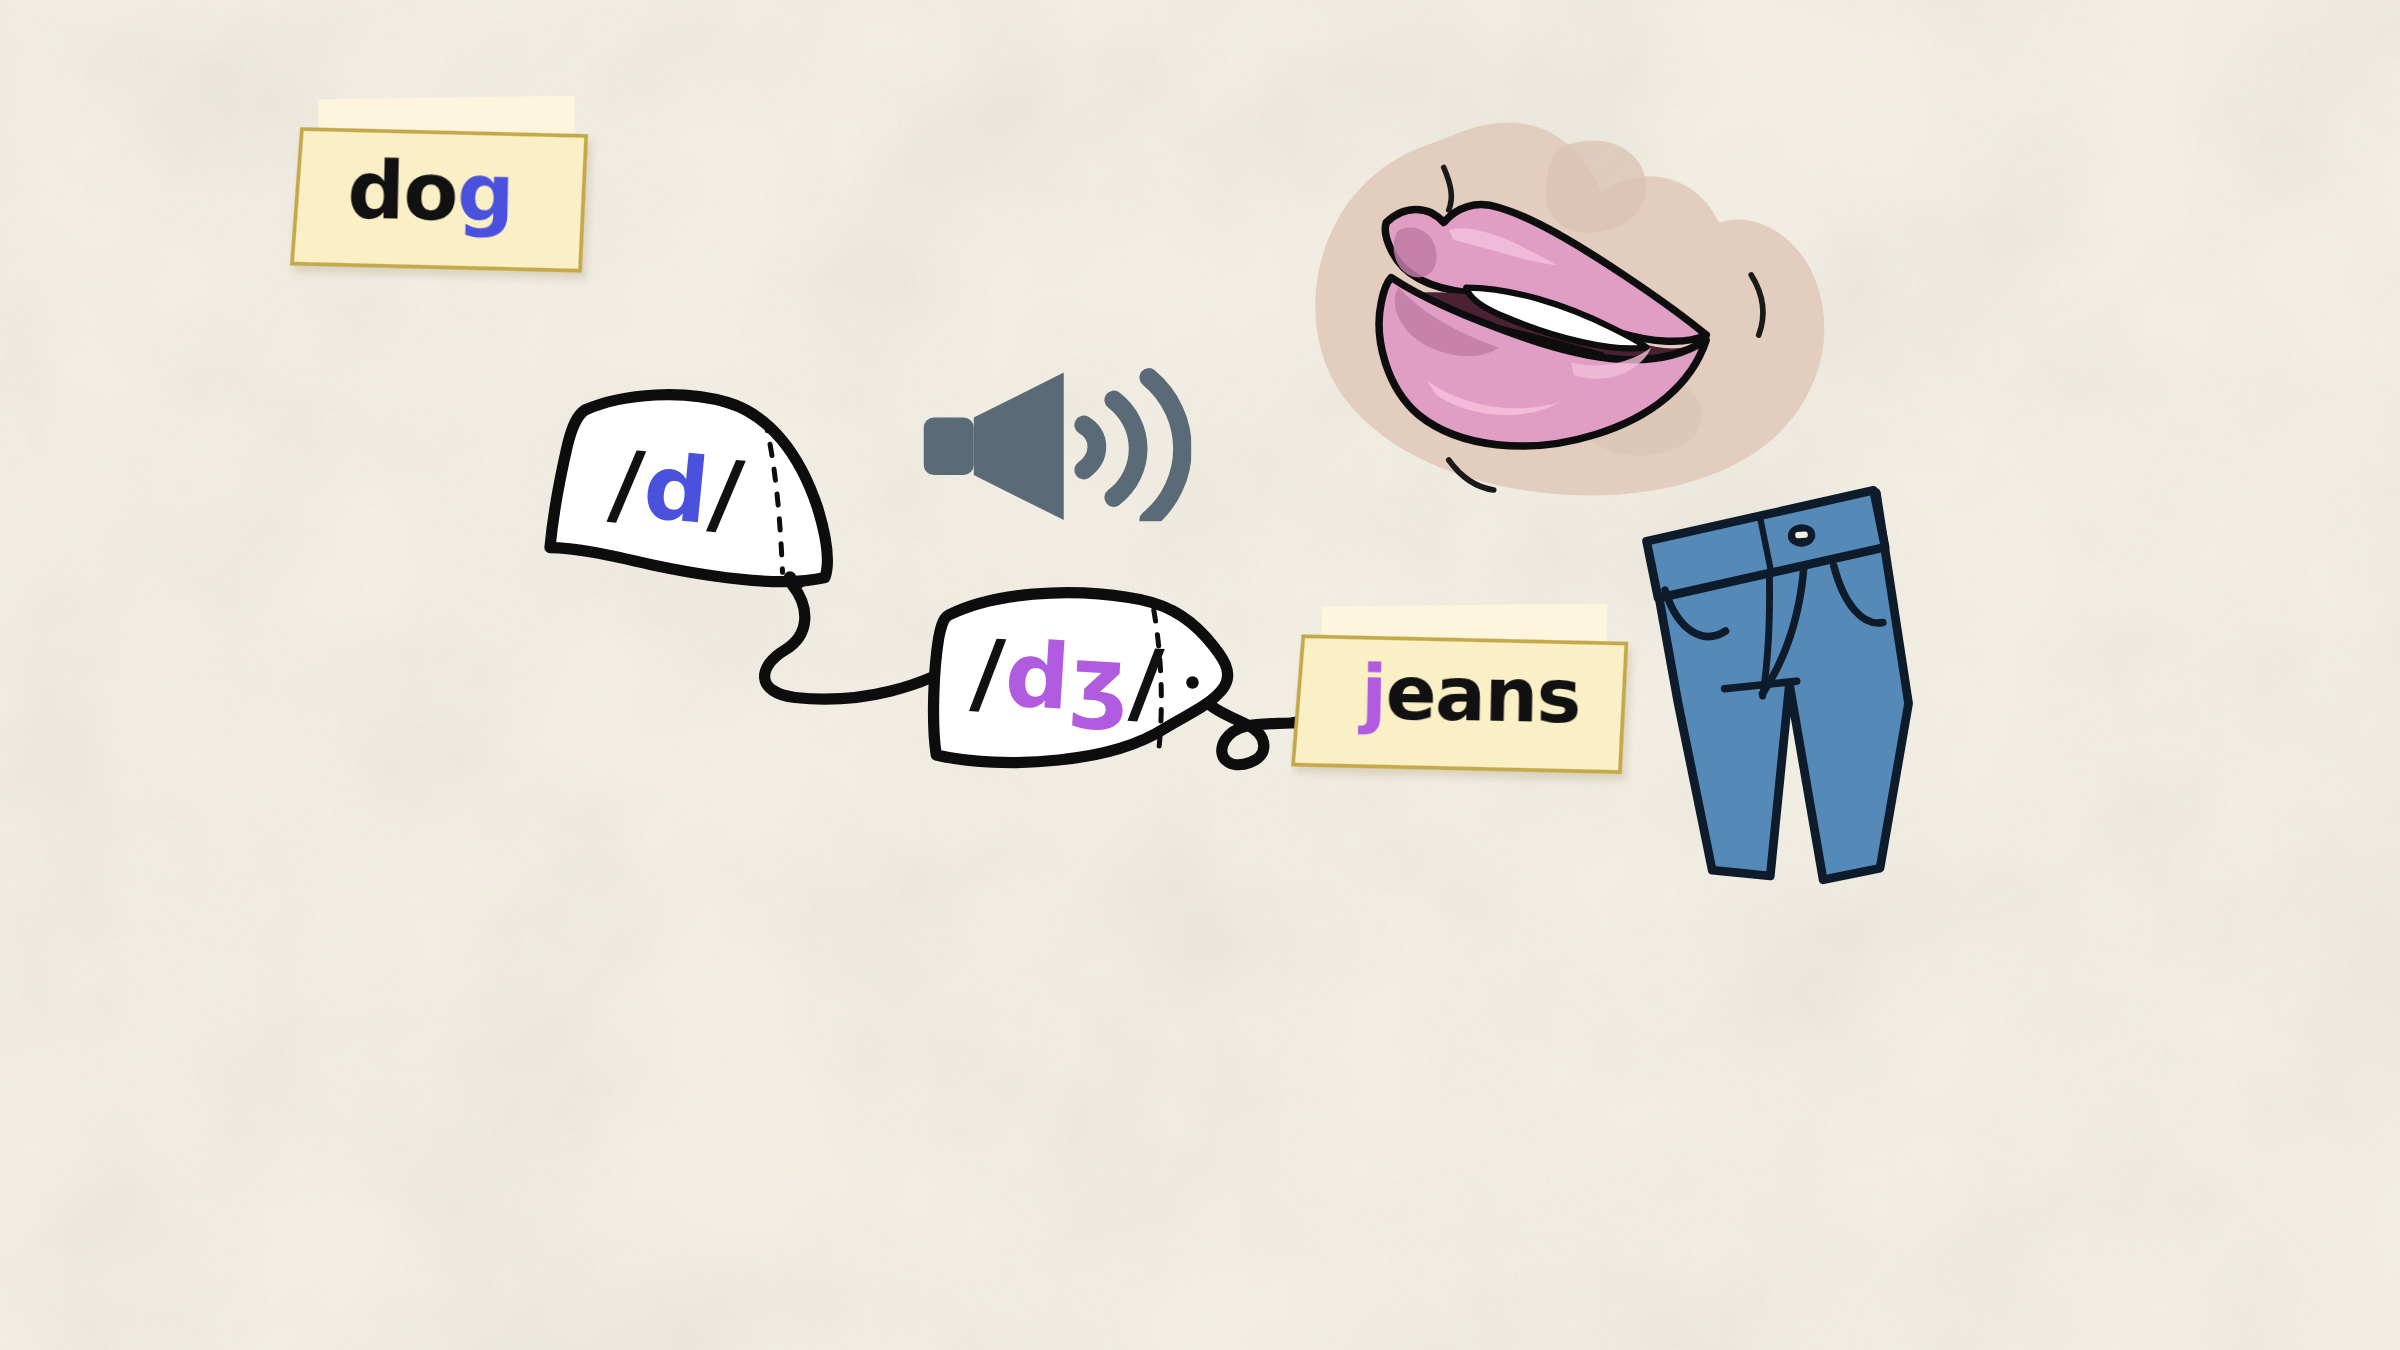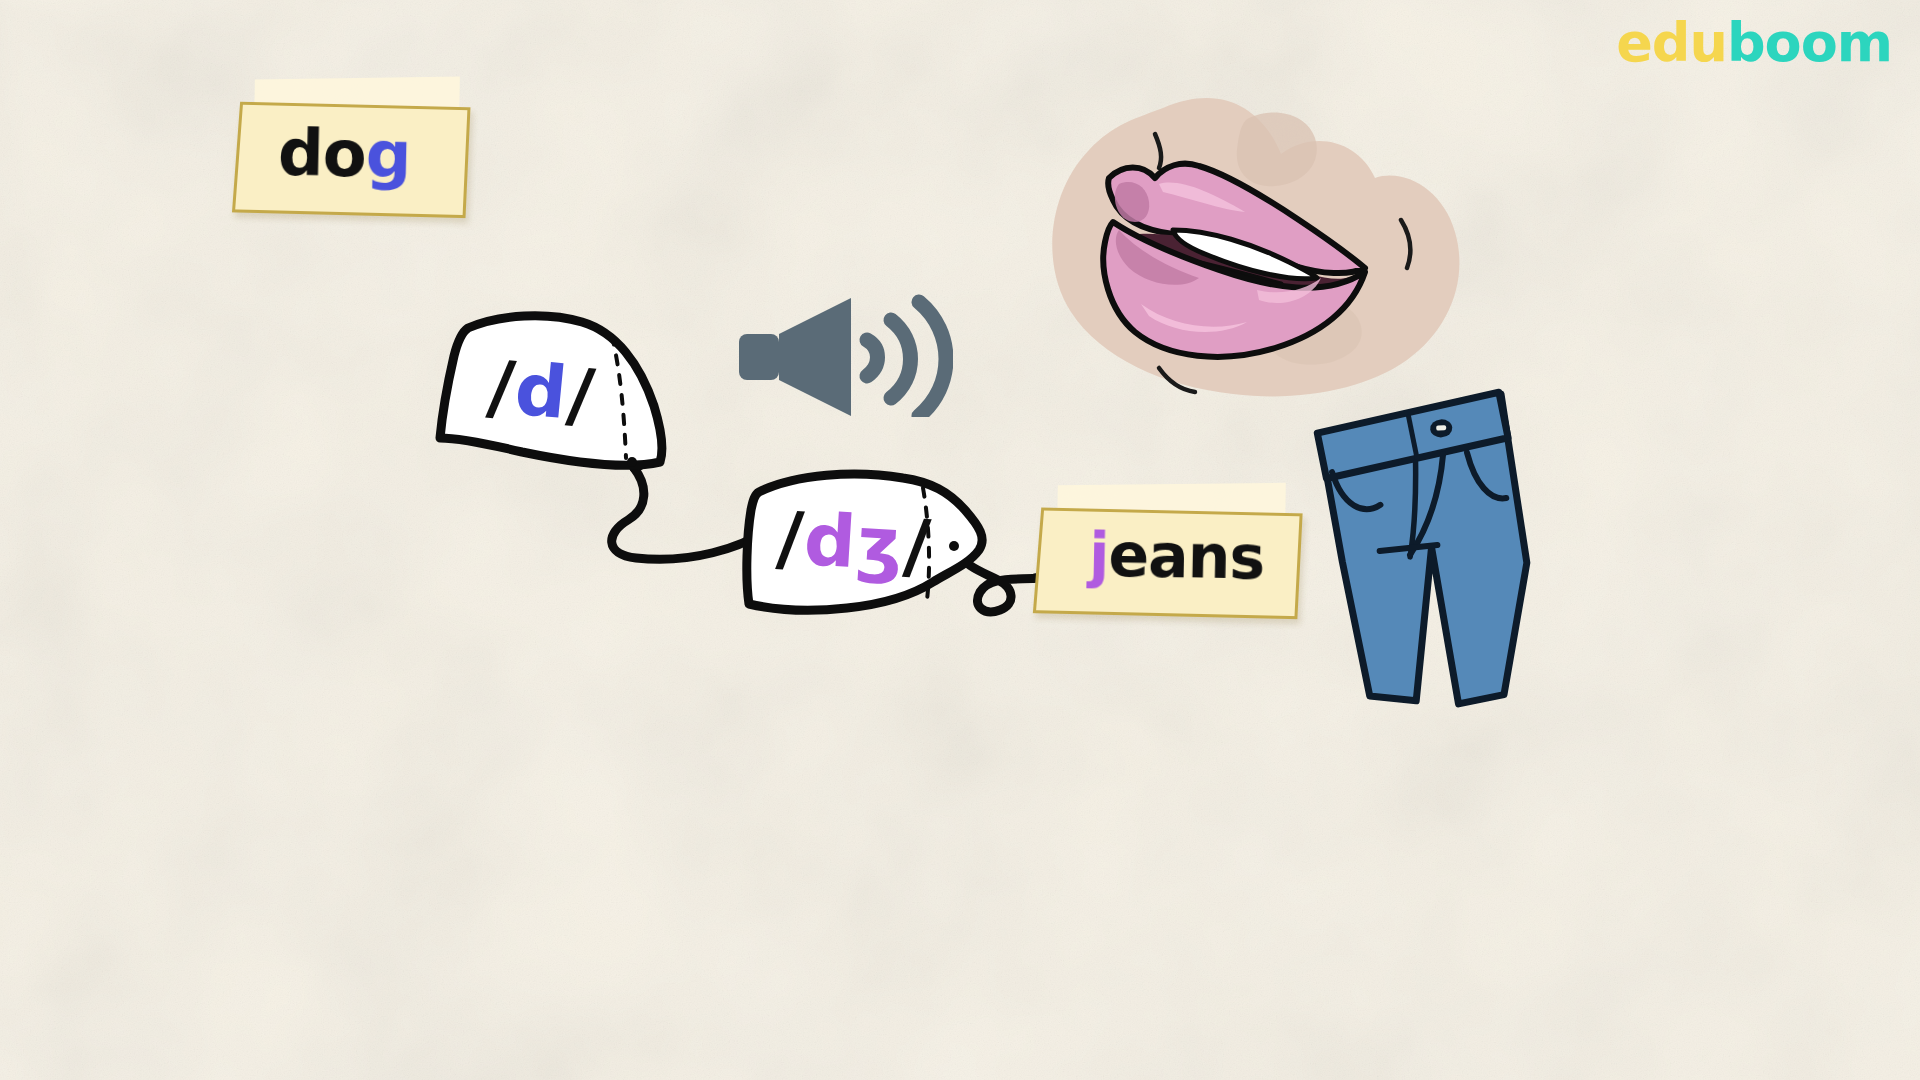--- a/index.html
+++ b/index.html
@@ -156,23 +156,20 @@
         <feComponentTransfer>
           <feFuncA type="linear" slope="0.16"></feFuncA>
         </feComponentTransfer>
       </filter>
     </defs>
     <rect width="1920" height="1080" fill="#F7F2E6"></rect>
     <rect width="1920" height="1080" fill="#D9C8A8" filter="url(#blotch)"></rect>
     <rect width="1920" height="1080" fill="#B9A887" filter="url(#grain)"></rect>
   </svg>
 
-  <div id="logo">
-    <span class="edu">edu</span><span class="boom">boom</span>
-  </div>
 
   <div id="mouth">
     <svg width="460" height="340" viewBox="0 0 460 340" aria-hidden="true">
 
       <path d="M150 36 C 210 10, 250 38, 268 82 C 300 58, 345 68, 362 106
                C 392 96, 430 118, 442 160 C 456 208, 436 258, 394 288
                C 352 318, 284 330, 220 322 C 150 314, 88 286, 58 240
                C 28 194, 34 122, 76 78 C 100 52, 124 46, 150 36 Z" fill="#E3CDBE"></path>
 
       <path d="M236 46 C 262 34, 294 42, 302 66 C 310 92, 290 112, 262 114

